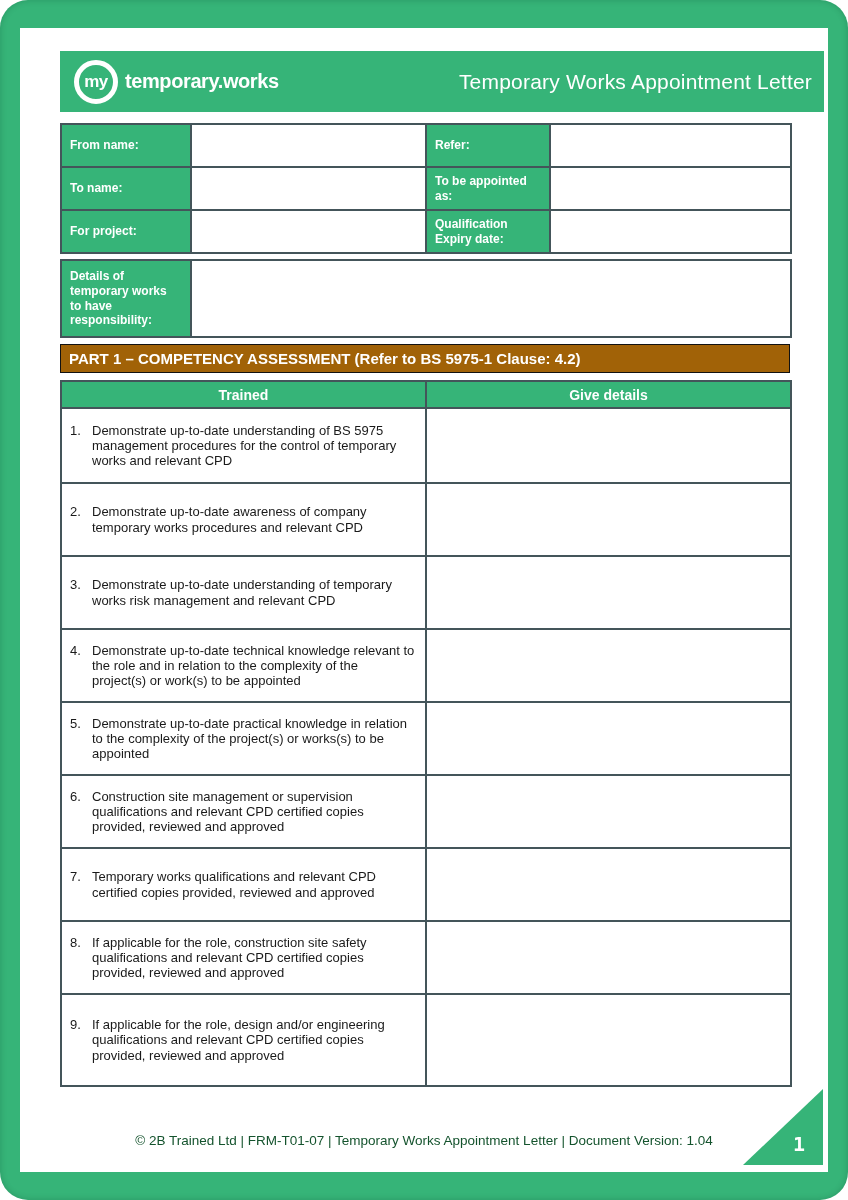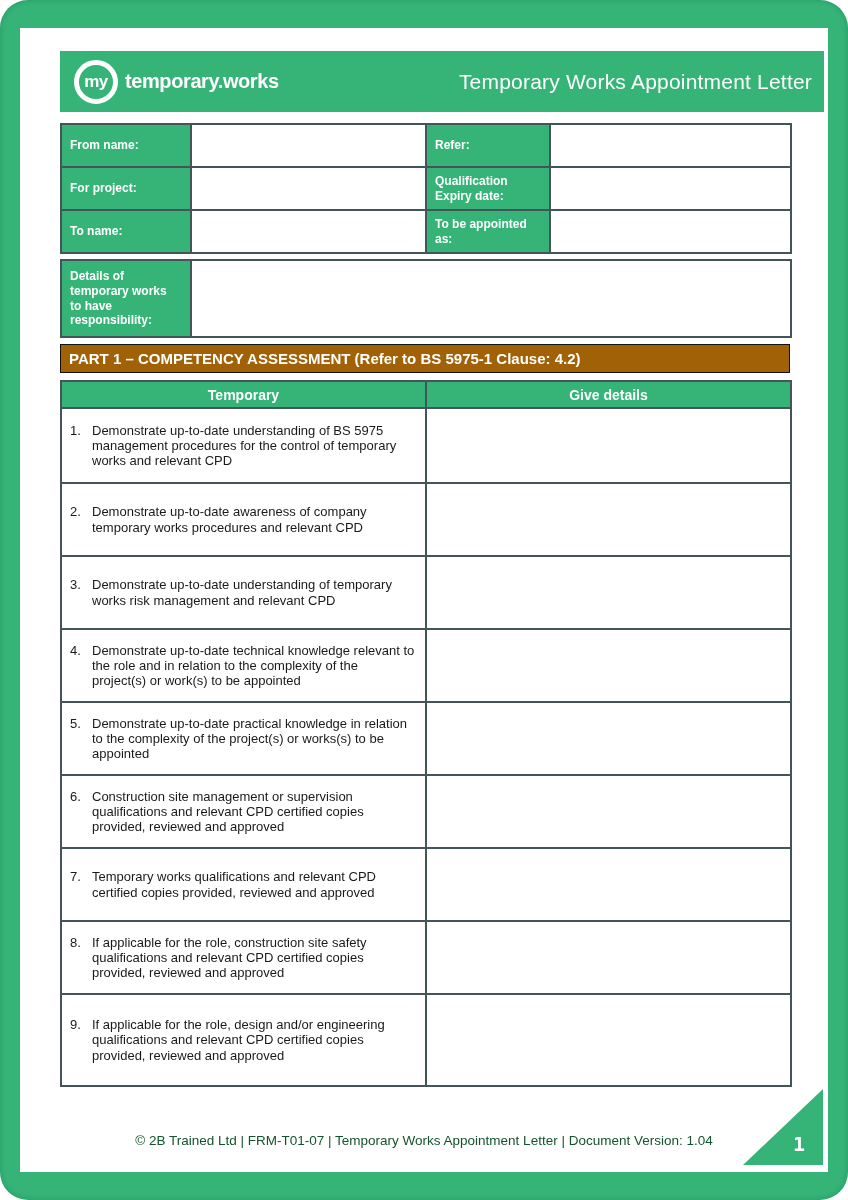--- a/index.html
+++ b/index.html
@@ -154,29 +154,29 @@
           <col style="width:241px">
         </colgroup>
       <tbody>
           <tr>
         <td class="lbl">From name:</td>
         <td class="val"></td>
         <td class="lbl">Refer:</td>
         <td class="val"></td>
       </tr>
       <tr>
+        <td class="lbl">To name:</td>
+        <td class="val"></td>
+        <td class="lbl">To be appointed as:</td>
+        <td class="val"></td>
+      </tr>
+      <tr>
         <td class="lbl">For project:</td>
         <td class="val"></td>
         <td class="lbl">Qualification Expiry date:</td>
-        <td class="val"></td>
-      </tr>
-      <tr>
-        <td class="lbl">To name:</td>
-        <td class="val"></td>
-        <td class="lbl">To be appointed as:</td>
         <td class="val"></td>
       </tr>
     </tbody>
       </table>
 
     <table class="details-table">
       <colgroup>
           <col style="width:130px">
           <col style="width:600px">
         </colgroup>
@@ -192,21 +192,21 @@
       <span>PART 1 – COMPETENCY ASSESSMENT (Refer to BS 5975-1 Clause: 4.2)</span>
     </div>
 
     <table class="criteria-table">
       <colgroup>
           <col style="width:365px">
           <col style="width:365px">
         </colgroup>
       <tbody>
           <tr>
-        <th>Temporary</th>
+        <th>Trained</th>
         <th>Give details</th>
       </tr>
       <tr class="r-first">
         <td class="crit-cell">
           <div class="crit">
                 <span class="num">1.</span>
                 <span class="txt">Demonstrate up-to-date understanding of BS 5975 management procedures for the control of temporary works and relevant CPD</span>
               </div>
         </td>
         <td class="val"></td>

